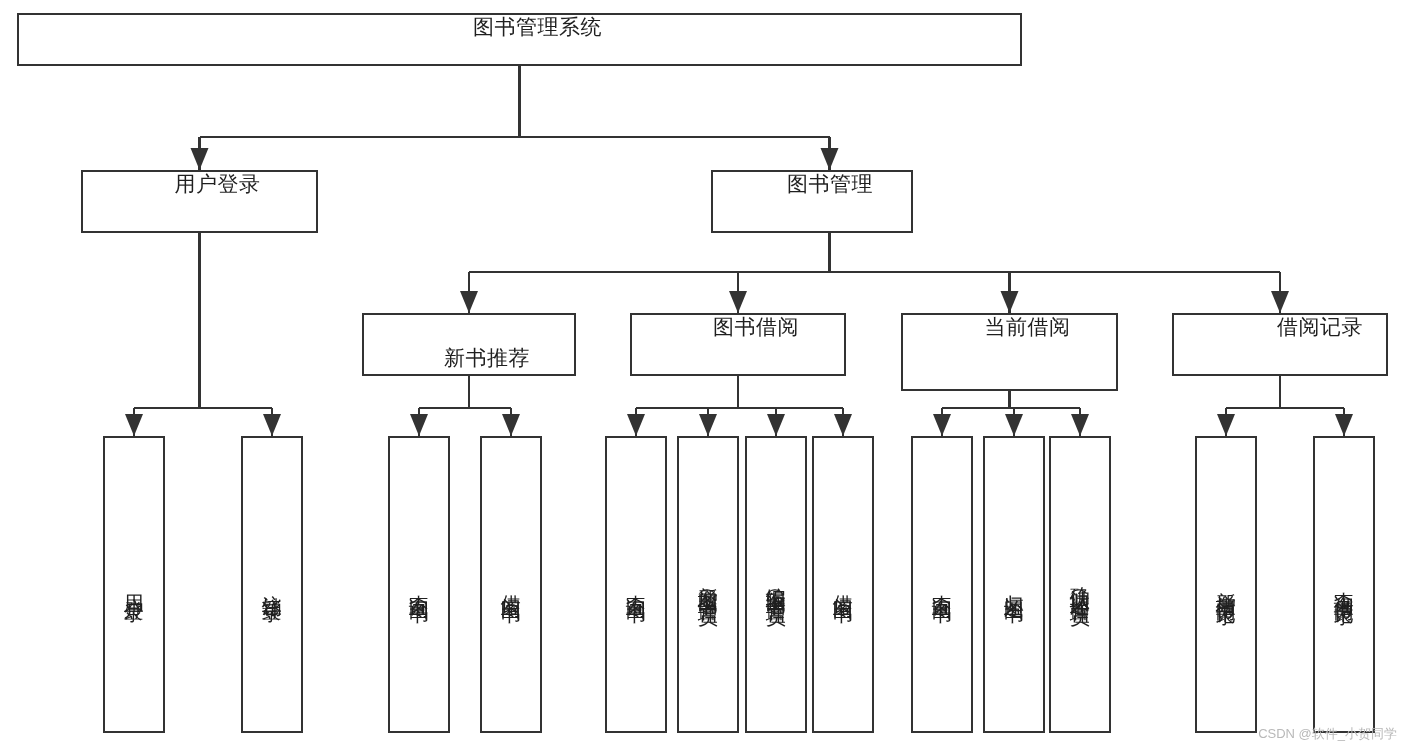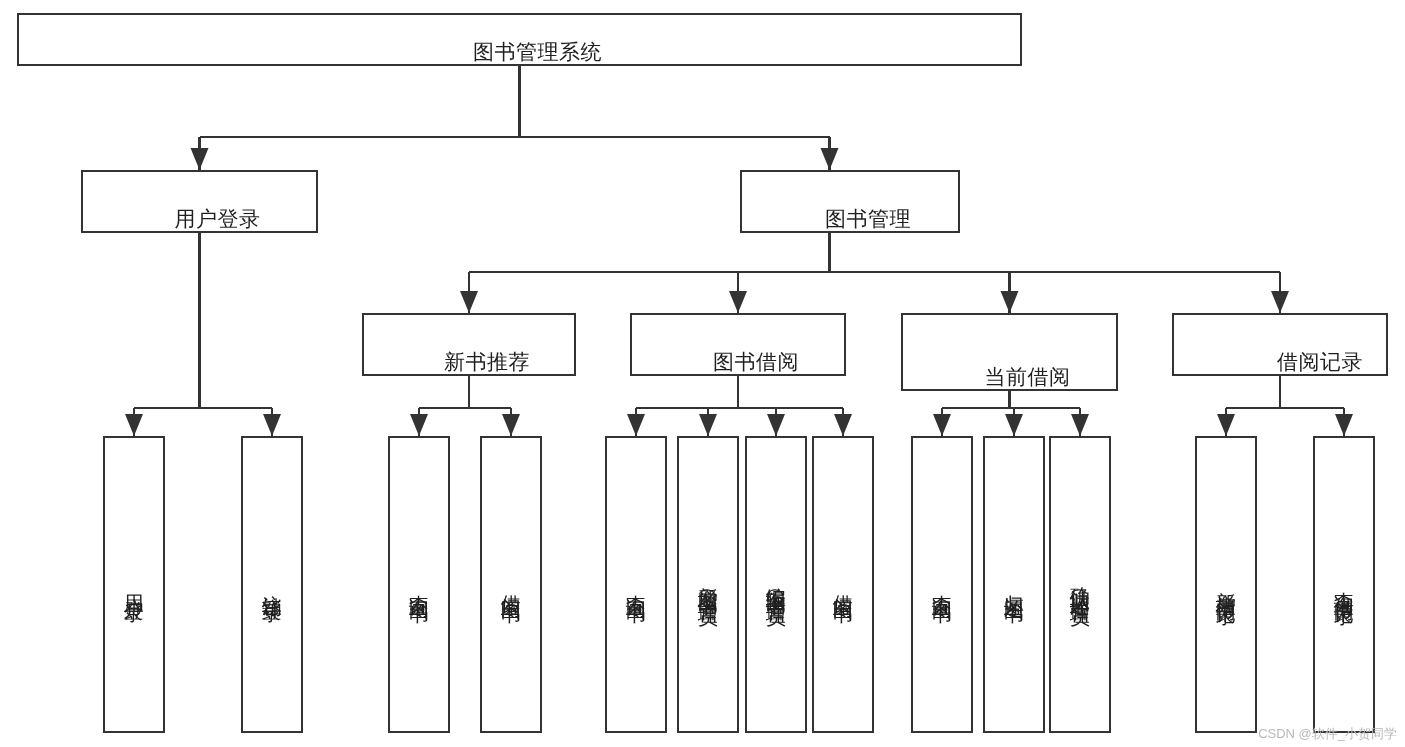--- a/index.html
+++ b/index.html
@@ -26,21 +26,21 @@
     width: 1405px;
     height: 747px;
     pointer-events: none;
   }
   .node {
     position: absolute;
     box-sizing: border-box;
     background: #ffffff;
     border: 2px solid #333333;
     display: flex;
-    align-items: flex-end;
+    align-items: flex-start;
     justify-content: center;
     z-index: 2;
     padding-left: 36px;
   }
   .node-label {
     font-size: 21px;
     line-height: 1.12;
     color: #1f1f1f;
     letter-spacing: 0.5px;
     white-space: nowrap;
@@ -129,25 +129,25 @@
       <path d="M 1335 414 L 1353 414 L 1344 436 Z" fill="#333333"></path>
     </svg>
 
   <div id="nodes-layer">
       <div class="node" style="left: 17px; top: 13px; width: 1005px; height: 53px; border-color: rgb(51, 51, 51); background: rgb(255, 255, 255);">
         <span class="node-label" style="color: rgb(31, 31, 31);">图书管理系统</span>
       </div>
       <div class="node" style="left: 81px; top: 170px; width: 237px; height: 63px; border-color: rgb(51, 51, 51); background: rgb(255, 255, 255);">
         <span class="node-label" style="color: rgb(31, 31, 31);">用户登录</span>
       </div>
-      <div class="node" style="left: 711px; top: 170px; width: 220px; height: 63px; border-color: rgb(51, 51, 51); background: rgb(255, 255, 255); margin-left: 29px;">
+      <div class="node" style="left: 711px; top: 170px; width: 202px; height: 63px; border-color: rgb(51, 51, 51); background: rgb(255, 255, 255);">
         <span class="node-label" style="color: rgb(31, 31, 31);">图书管理</span>
       </div>
       <div class="node" style="left: 362px; top: 313px; width: 214px; height: 63px; border-color: rgb(51, 51, 51); background: rgb(255, 255, 255);">
-        <span class="node-label" style="color: rgb(31, 31, 31);">新书推荐</span>
+        <span class="node-label" style="color: rgb(31, 31, 31); margin-top: 31px;">新书推荐</span>
       </div>
       <div class="node" style="left: 630px; top: 313px; width: 216px; height: 63px; border-color: rgb(51, 51, 51); background: rgb(255, 255, 255);">
         <span class="node-label" style="color: rgb(31, 31, 31);">图书借阅</span>
       </div>
       <div class="node" style="left: 901px; top: 313px; width: 217px; height: 78px; border-color: rgb(51, 51, 51); background: rgb(255, 255, 255);">
         <span class="node-label" style="color: rgb(31, 31, 31);">当前借阅</span>
       </div>
       <div class="node" style="left: 1172px; top: 313px; width: 216px; height: 63px; border-color: rgb(51, 51, 51); background: rgb(255, 255, 255);">
         <span class="node-label" style="color: rgb(31, 31, 31); margin-left: 44px;">借阅记录</span>
       </div>

